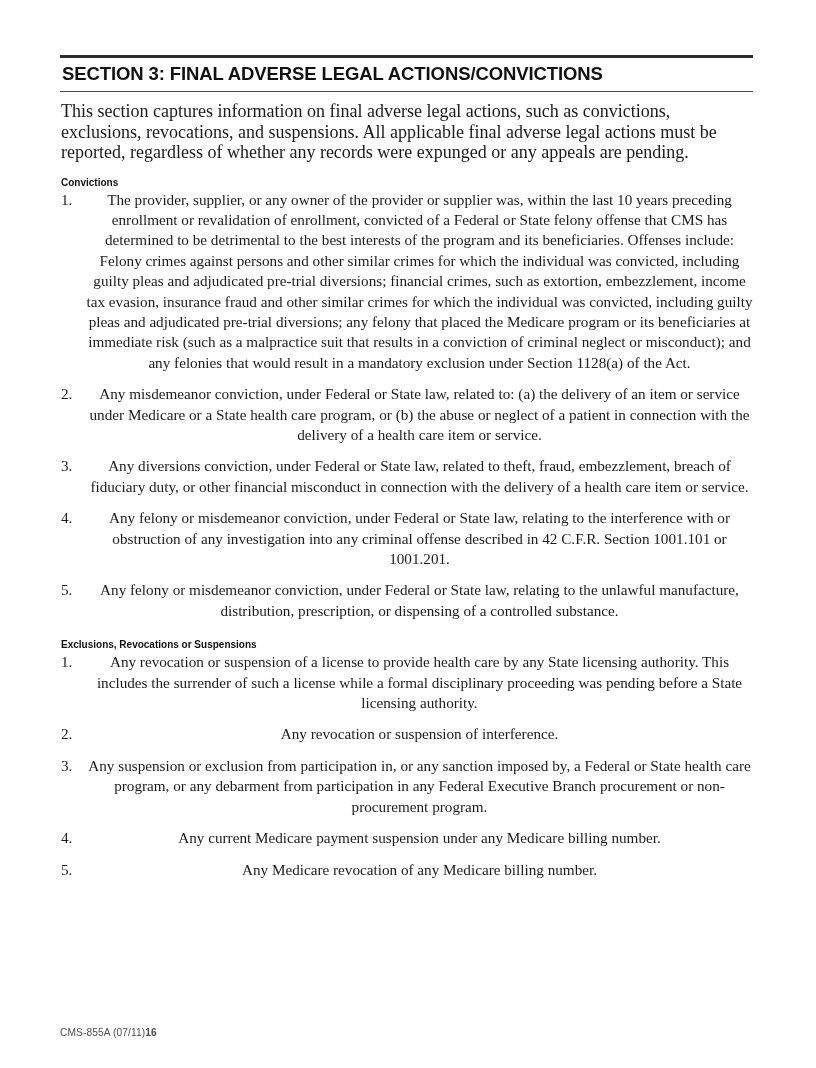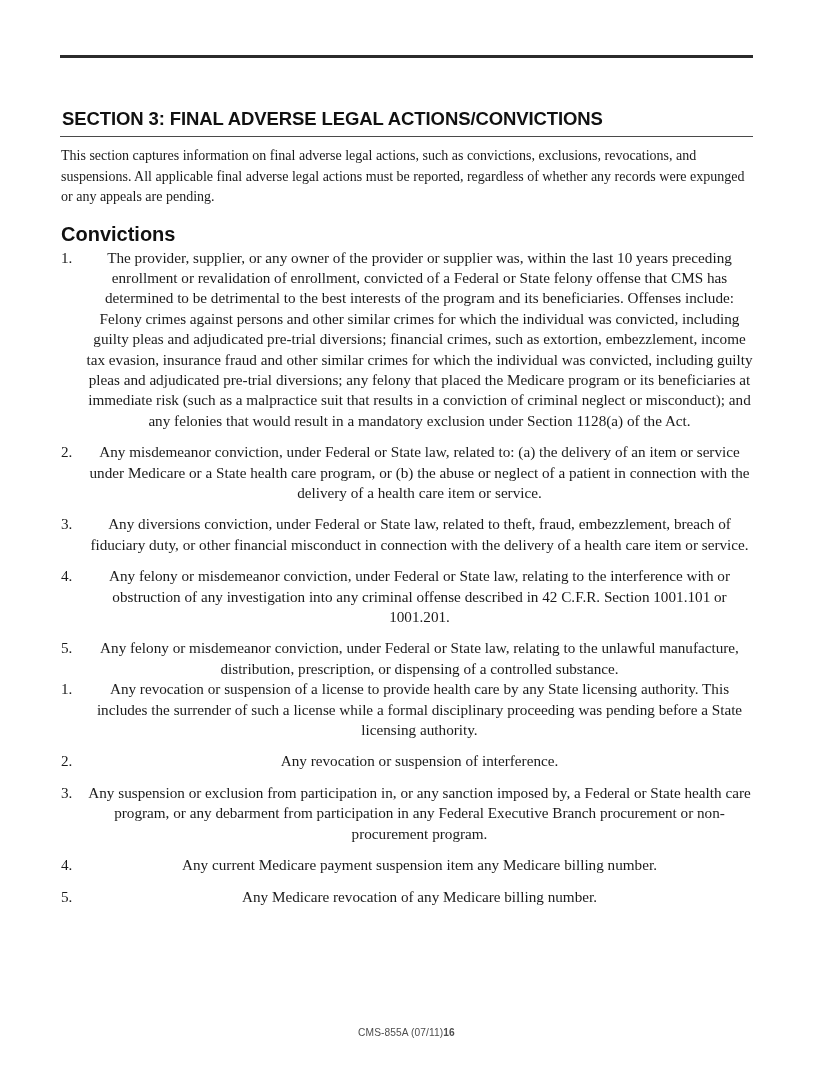--- a/index.html
+++ b/index.html
@@ -50,40 +50,39 @@
   }
   .section-title {
     font-family: "Liberation Sans", "DejaVu Sans", sans-serif;
     font-weight: bold;
     font-size: 18.5px;
     letter-spacing: -0.1px;
     color: #111111;
     padding: 5px 0 6px 2px;
     line-height: 1.18;
     white-space: nowrap;
-    margin-top: 45px;
   }
 
   
   .intro {
     font-family: "Liberation Serif", "DejaVu Serif", serif;
-    font-size: 14px;
+    font-size: 18px;
     line-height: 20.4px;
     color: #1a1a1a;
     margin: 9px 0 0 0;
     padding: 0 0 0 1px;
     text-align: left;
     width: 686px;
   }
 
   
   .subhead {
     font-family: "Liberation Sans", "DejaVu Sans", sans-serif;
     font-weight: bold;
-    font-size: 20px;
+    font-size: 10px;
     color: #111111;
     margin: 13px 0 1px 1px;
     line-height: 1.3;
   }
   .subhead.second {
     margin-top: 17px;
   }
 
   
   ol.numlist {
@@ -121,21 +120,21 @@
   ol.convictions > li { margin-bottom: 11px; }
   ol.exclusions > li { margin-bottom: 11px; }
 
   
   .footer {
     position: absolute;
     left: 60px;
     top: 1027px;
     width: 693px;
     display: flex;
-    justify-content: center;
+    justify-content: flex-start;
     align-items: baseline;
     font-family: "Liberation Sans", "DejaVu Sans", sans-serif;
     font-size: 10.2px;
     color: #4d4d4d;
     letter-spacing: 0.1px;
   }
   .footer .page-num {
     font-family: "Liberation Sans", "DejaVu Sans", sans-serif;
     font-size: 10.2px;
     color: #4d4d4d;
@@ -175,37 +174,38 @@
       <li>
         <span class="marker">4.</span>
         <span class="itemtext">Any felony or misdemeanor conviction, under Federal or State law, relating to the interference with or obstruction of any investigation into any criminal offense described in 42 C.F.R. Section 1001.101 or 1001.201.</span>
       </li>
       <li>
         <span class="marker">5.</span>
         <span class="itemtext">Any felony or misdemeanor conviction, under Federal or State law, relating to the unlawful manufacture, distribution, prescription, or dispensing of a controlled substance.</span>
       </li>
     </ol>
 
+    <div class="subhead second">Exclusions, Revocations or Suspensions</div>
 
     <ol class="numlist exclusions">
       <li>
         <span class="marker">1.</span>
         <span class="itemtext">Any revocation or suspension of a license to provide health care by any State licensing authority. This includes the surrender of such a license while a formal disciplinary proceeding was pending before a State licensing authority.</span>
       </li>
       <li>
         <span class="marker">2.</span>
         <span class="itemtext">Any revocation or suspension of interference.</span>
       </li>
       <li>
         <span class="marker">3.</span>
         <span class="itemtext">Any suspension or exclusion from participation in, or any sanction imposed by, a Federal or State health care program, or any debarment from participation in any Federal Executive Branch procurement or non-procurement program.</span>
       </li>
       <li>
         <span class="marker">4.</span>
-        <span class="itemtext">Any current Medicare payment suspension item any Medicare billing number.</span>
+        <span class="itemtext">Any current Medicare payment suspension under any Medicare billing number.</span>
       </li>
       <li>
         <span class="marker">5.</span>
         <span class="itemtext">Any Medicare revocation of any Medicare billing number.</span>
       </li>
     </ol>
 
   </div>
 
   <div class="footer">

